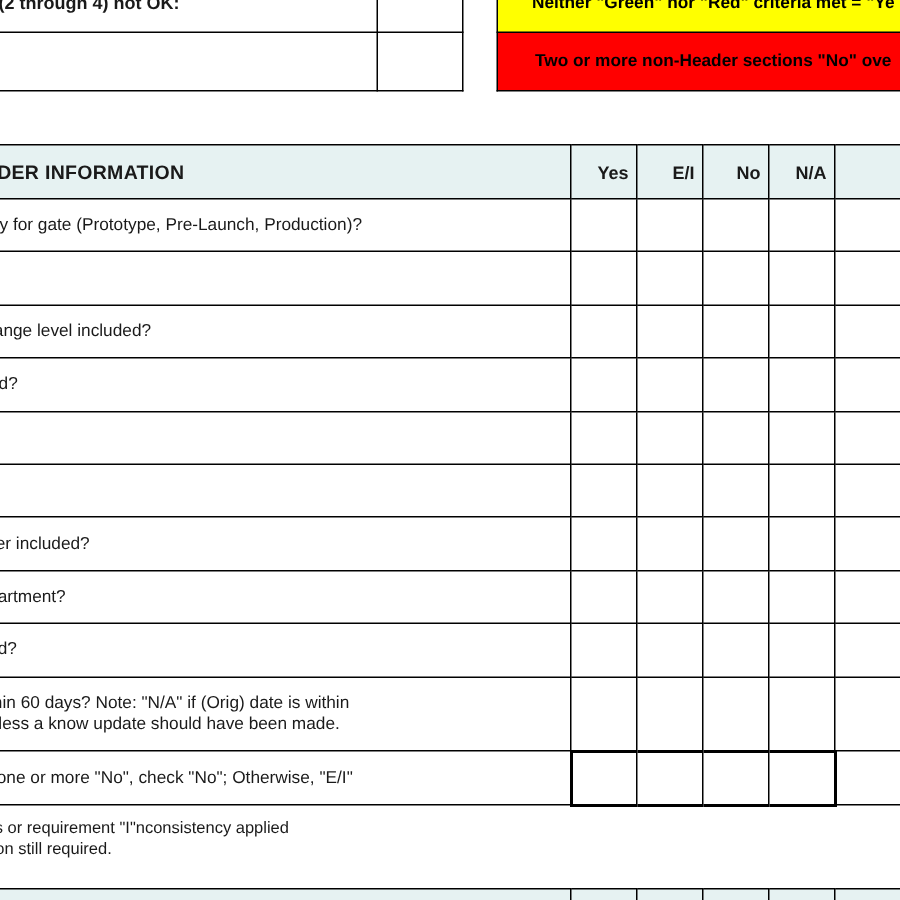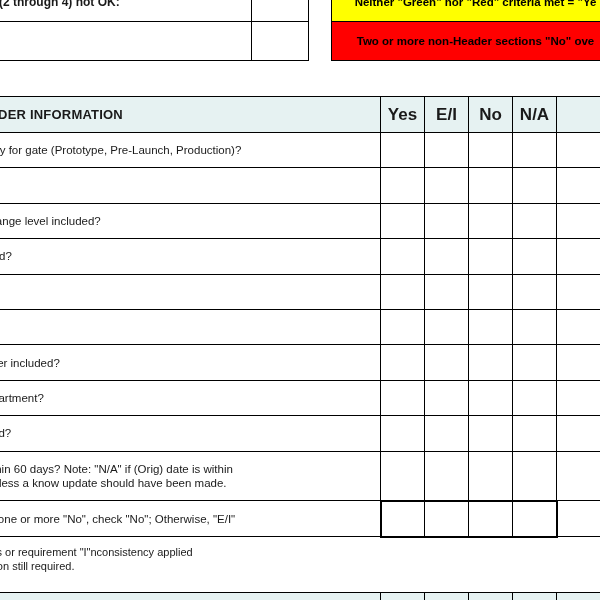--- a/index.html
+++ b/index.html
@@ -96,22 +96,23 @@
     background: #e6f2f2;
     font-weight: bold;
     height: 31px;
   }
   .section-head .col-desc {
     font-size: 13px;
     letter-spacing: 0.2px;
     padding-left: 14px;
   }
   .section-head .col-mark {
-    font-size: 17px;
+    font-size: 12px;
     font-weight: bold;
+    text-align: right;
   }
   .section-head .col-cmt {
     font-size: 13px;
     text-align: right;
     padding-right: 10px;
   }
 
   .row-sep td {
     border-left: none;
     border-right: none;

